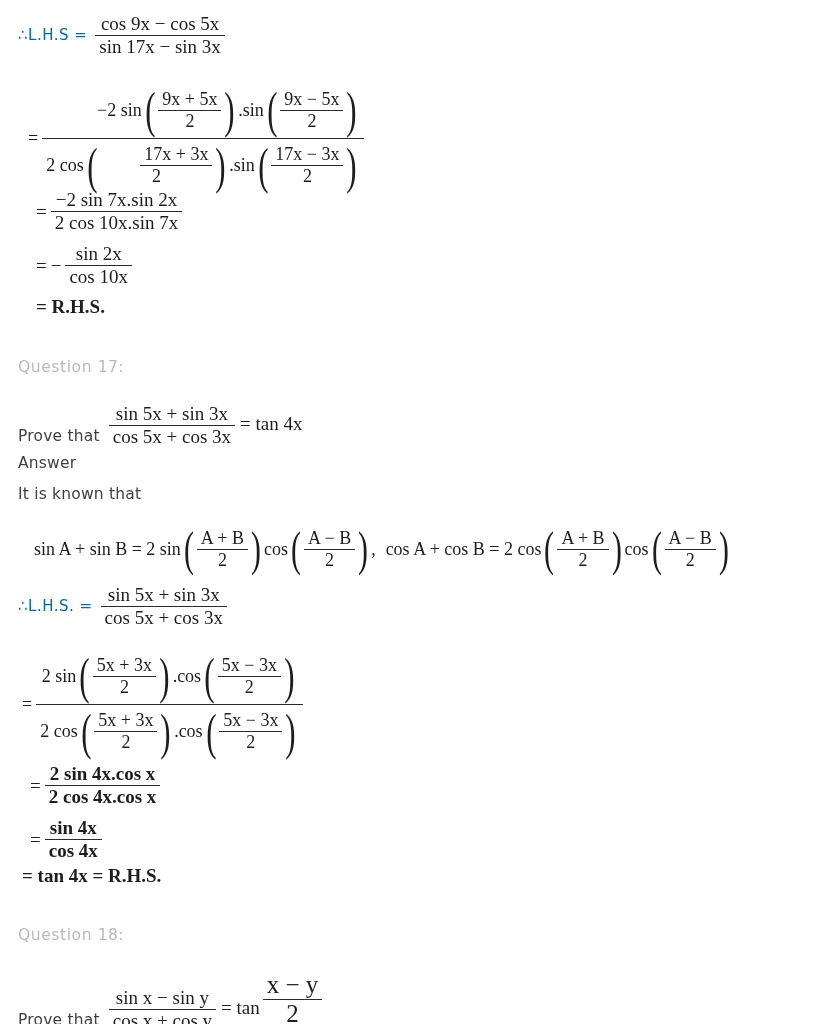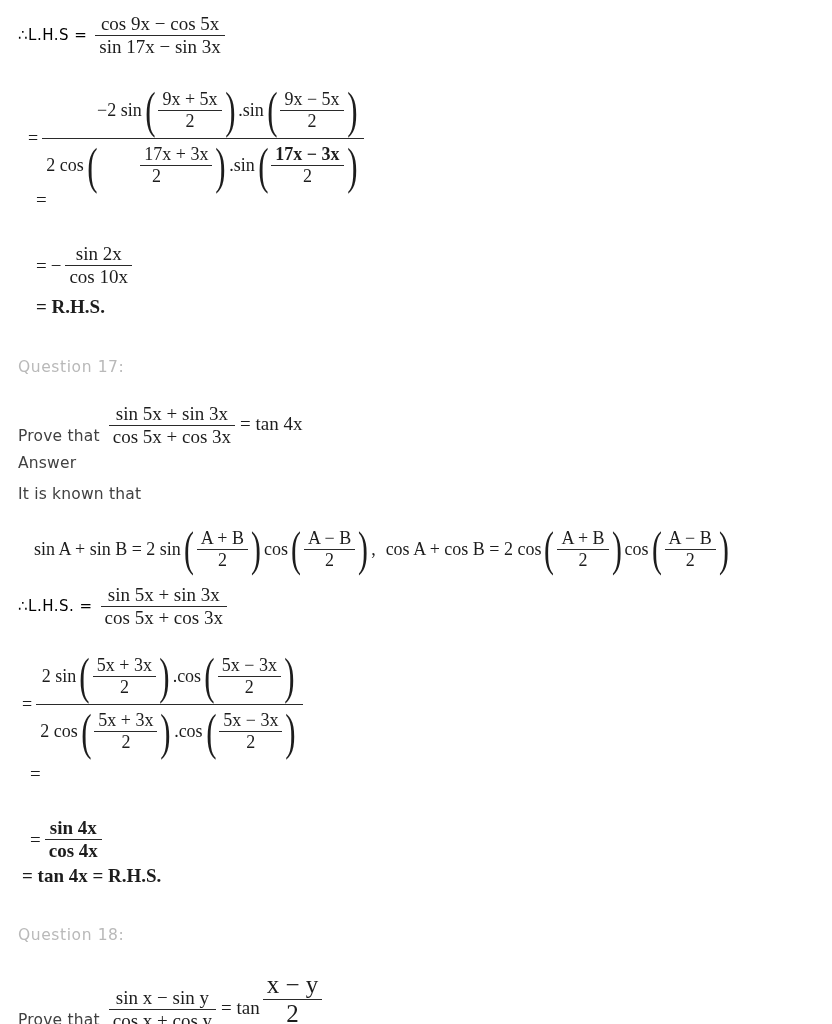--- a/index.html
+++ b/index.html
@@ -80,21 +80,21 @@
     margin-right: 4px;
   }
 
   
   .abs { position: absolute; }
 
   
   .lhs {
     font-family: "DejaVu Sans", sans-serif;
     font-size: 15px;
-    color: #000000;
+    color: #0369a1;
     letter-spacing: 0.5px;
     white-space: nowrap;
   }
 </style>
 </head>
 <body>
 
 <div class="abs" style="left:18px; top:14px; display:flex; align-items:center;">
   <span class="lhs">∴L.H.S  =</span>
   <span class="frac math" style="margin-left:8px; font-size:19px;">
@@ -133,31 +133,35 @@
         <span class="inner frac noline">
           <span class="num" style="border-bottom:1.3px solid #2a2a2a;margin-left:40px;">17x + 3x</span>
           <span class="den">2</span>
         </span>
         <span class="pr" style="font-size:50px;">)</span>
       </span>
       <span>.sin</span>
       <span class="paren">
         <span class="pl" style="font-size:50px;">(</span>
         <span class="inner frac noline">
-          <span class="num" style="border-bottom:1.3px solid #2a2a2a;font-weight:bold;">17x − 3x</span>
+          <span class="num" style="border-bottom:1.3px solid #2a2a2a;">17x − 3x</span>
           <span class="den">2</span>
         </span>
         <span class="pr" style="font-size:50px;">)</span>
       </span>
     </span>
   </span>
 </div>
 
 <div class="abs eqrow math" style="left:36px; top:190px; font-size:19px;">
   <span class="eqsign">=</span>
+  <span class="frac">
+    <span class="num">−2 sin 7x.sin 2x</span>
+    <span class="den">2 cos 10x.sin 7x</span>
+  </span>
 </div>
 
 <div class="abs eqrow math" style="left:36px; top:244px; font-size:19px;">
   <span class="eqsign">=</span>
   <span class="eqsign">−</span>
   <span class="frac">
     <span class="num">sin 2x</span>
     <span class="den">cos 10x</span>
   </span>
 </div>
@@ -267,20 +271,24 @@
           <span class="den">2</span>
         </span>
         <span class="pr" style="font-size:50px;">)</span>
       </span>
     </span>
   </span>
 </div>
 
 <div class="abs eqrow math bold" style="left:30px; top:764px; font-size:19px;">
   <span class="eqsign" style="font-weight:normal;">=</span>
+  <span class="frac">
+    <span class="num">2 sin 4x.cos x</span>
+    <span class="den">2 cos 4x.cos x</span>
+  </span>
 </div>
 
 <div class="abs eqrow math bold" style="left:30px; top:818px; font-size:19px;">
   <span class="eqsign" style="font-weight:normal;">=</span>
   <span class="frac">
     <span class="num">sin 4x</span>
     <span class="den">cos 4x</span>
   </span>
 </div>
 

